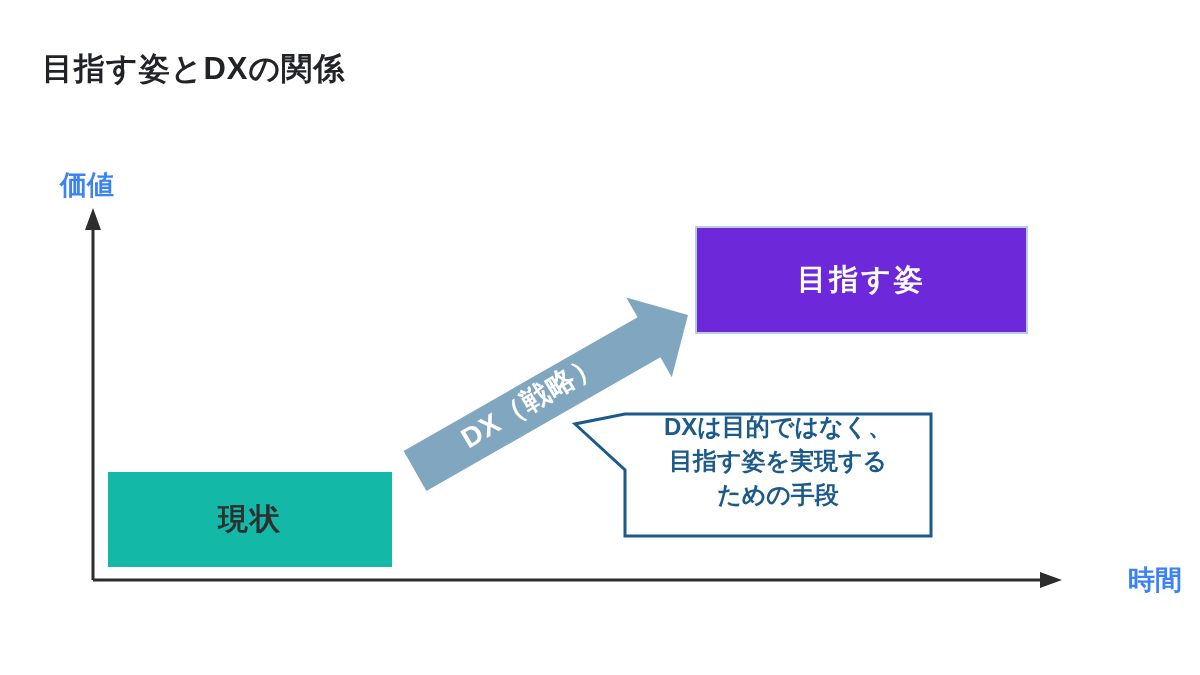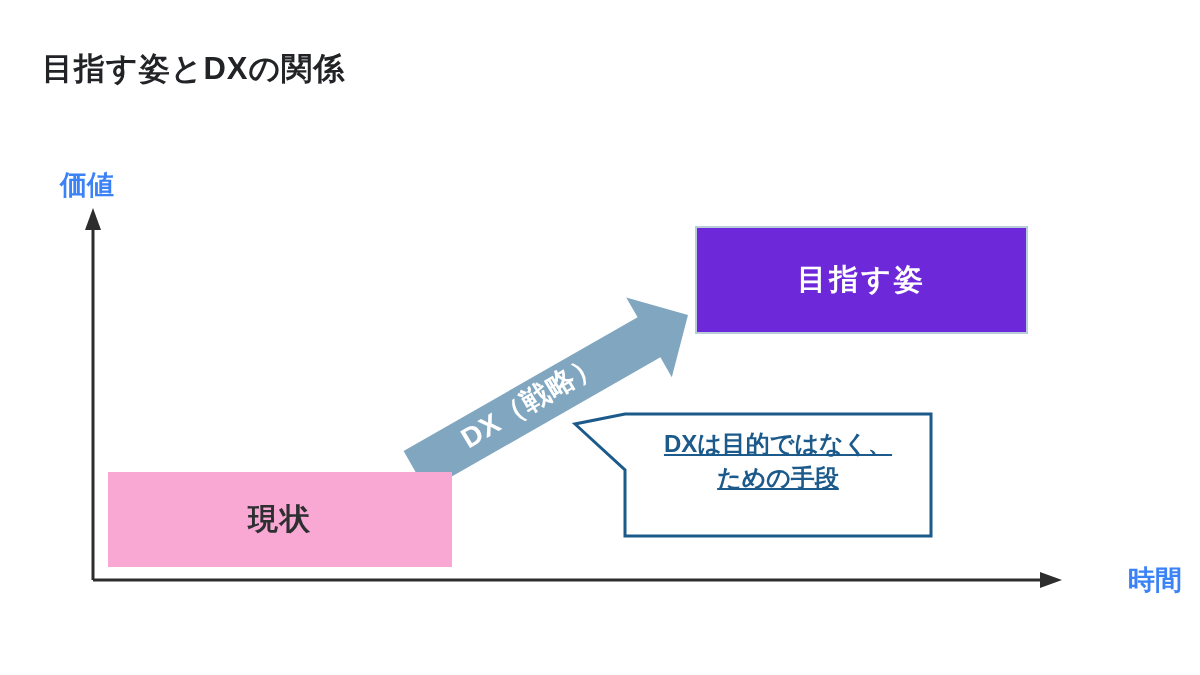--- a/index.html
+++ b/index.html
@@ -38,23 +38,23 @@
     font-weight: bold;
     color: #3b82f6;
     white-space: nowrap;
   }
   .y-axis-label { left: 60px; top: 167px; }
   .x-axis-label { left: 1128px; top: 562px; }
   .current-box {
     position: absolute;
     left: 108px;
     top: 472px;
-    width: 344px;
+    width: 284px;
     height: 95px;
-    background: #f9a8d4;
+    background: #14b8a6;
     display: flex;
     align-items: center;
     justify-content: center;
   }
   .current-box .box-label {
     font-size: 30px;
     font-weight: bold;
     color: #2e2f31;
     letter-spacing: 2px;
   }
@@ -97,21 +97,20 @@
     display: flex;
     flex-direction: column;
     align-items: center;
     justify-content: center;
     text-align: center;
     font-size: 24px;
     font-weight: bold;
     color: #1b5a8a;
     line-height: 34px;
     white-space: nowrap;
-    text-decoration: underline;
   }
 </style>
 </head>
 <body>
 
 <div class="canvas">
 
   <div class="title">目指す姿とDXの関係</div>
 
   <svg class="svg-layer" viewBox="0 0 1200 675" xmlns="http://www.w3.org/2000/svg">
@@ -136,16 +135,17 @@
   </div>
 
   <div class="target-box">
     <span class="box-label">目指す姿</span>
   </div>
 
   <div class="arrow-label">DX（戦略）</div>
 
   <div class="callout-text">
     <span>DXは目的ではなく、</span>
+    <span>目指す姿を実現する</span>
     <span>ための手段</span>
   </div>
 
 </div>
 
 </body></html>

